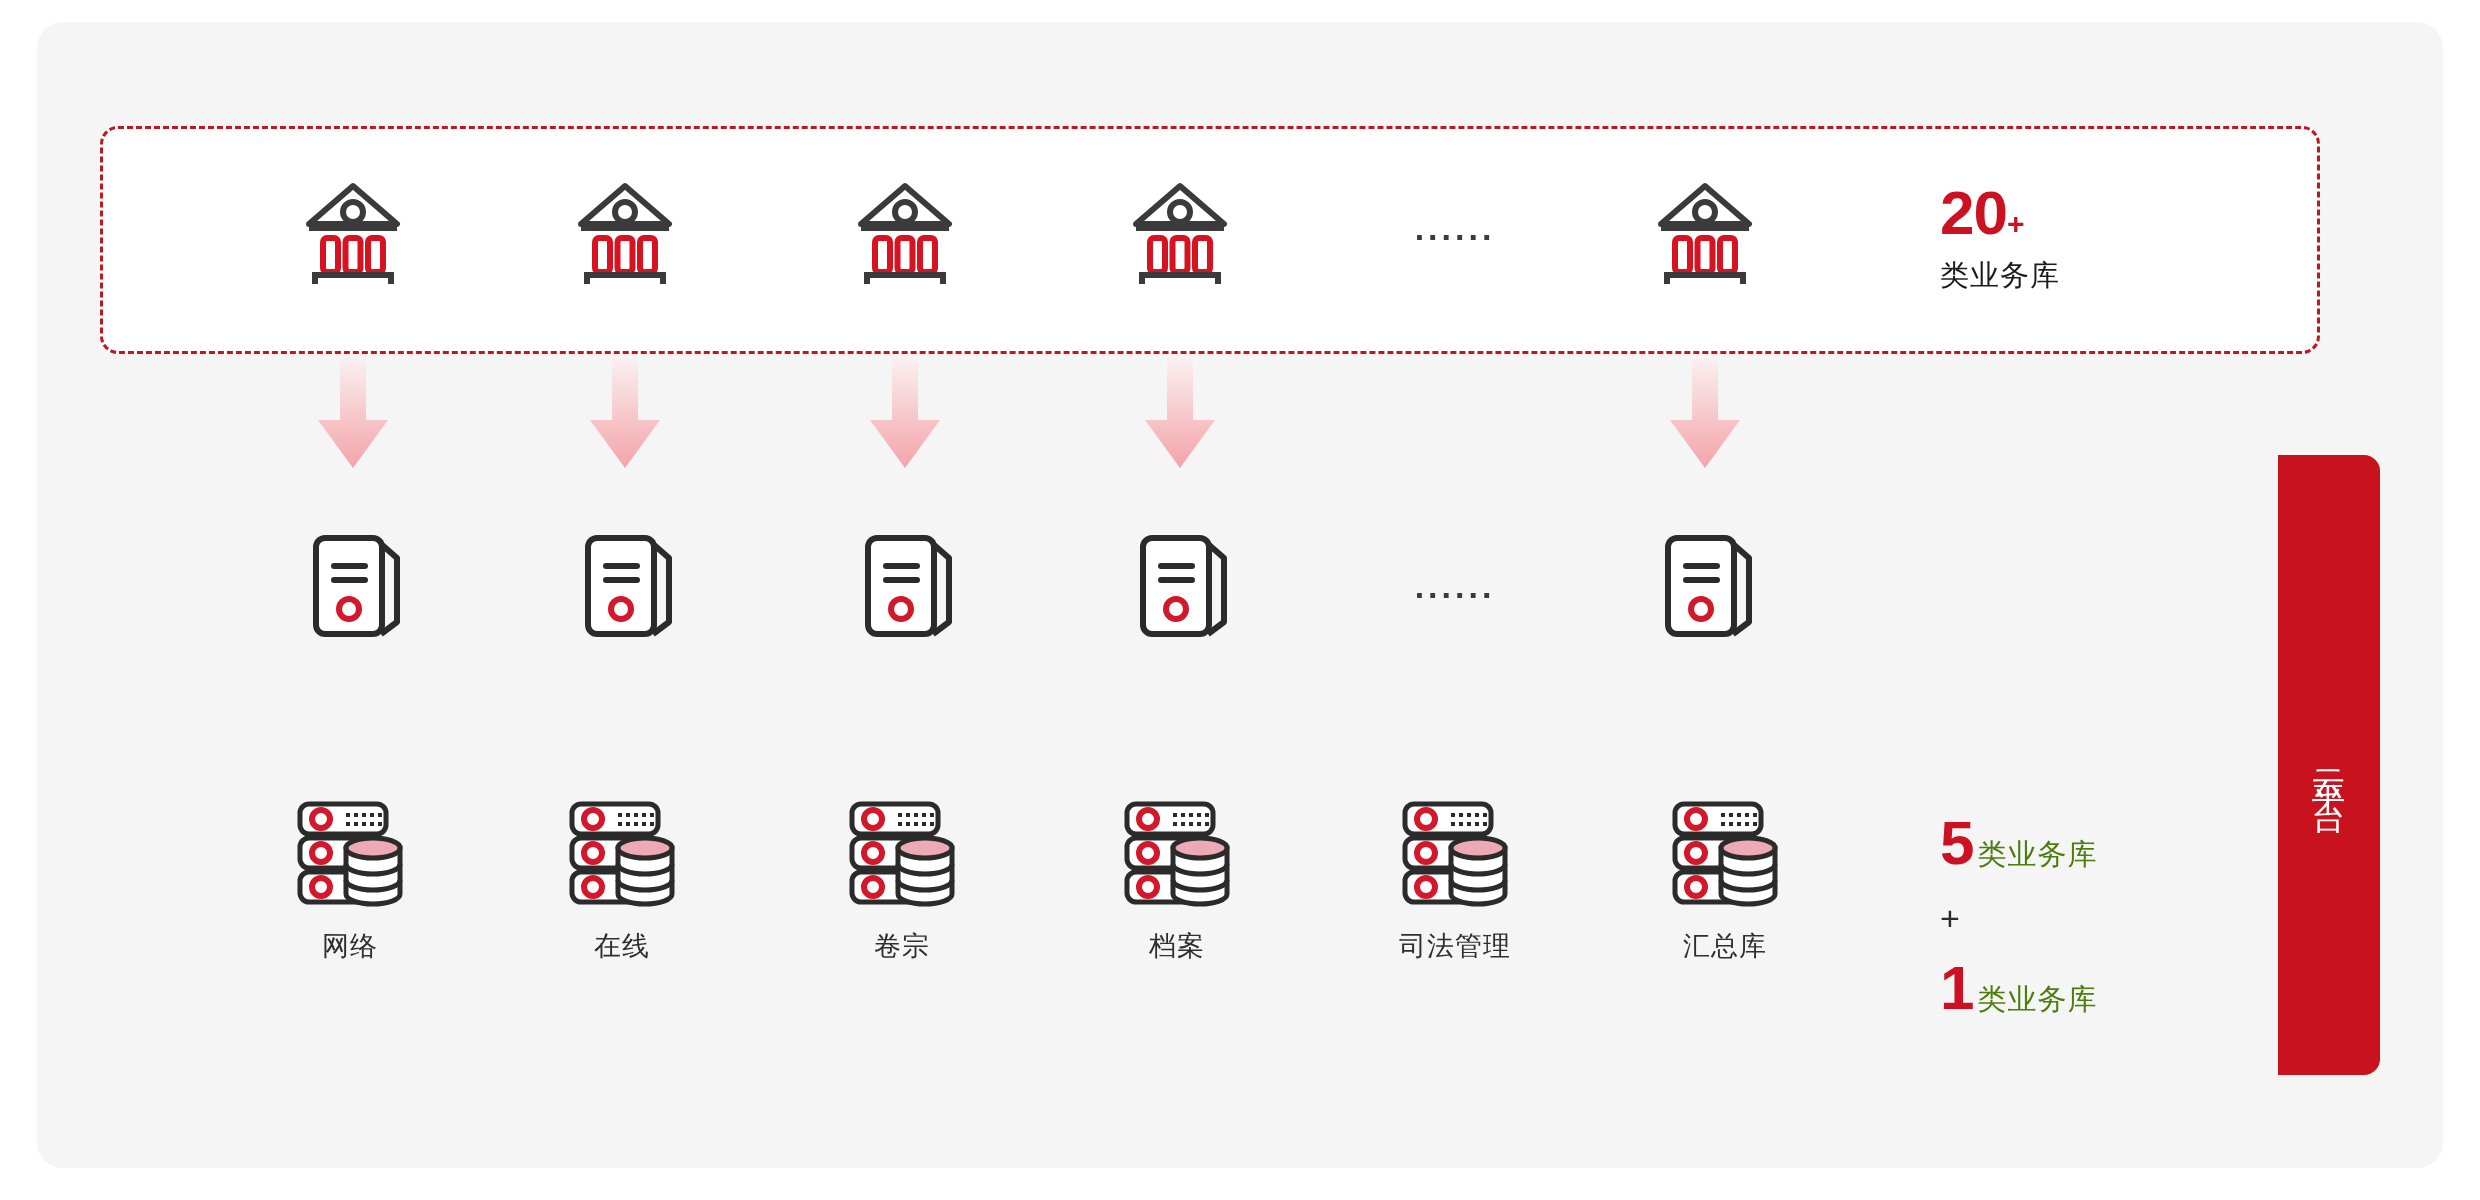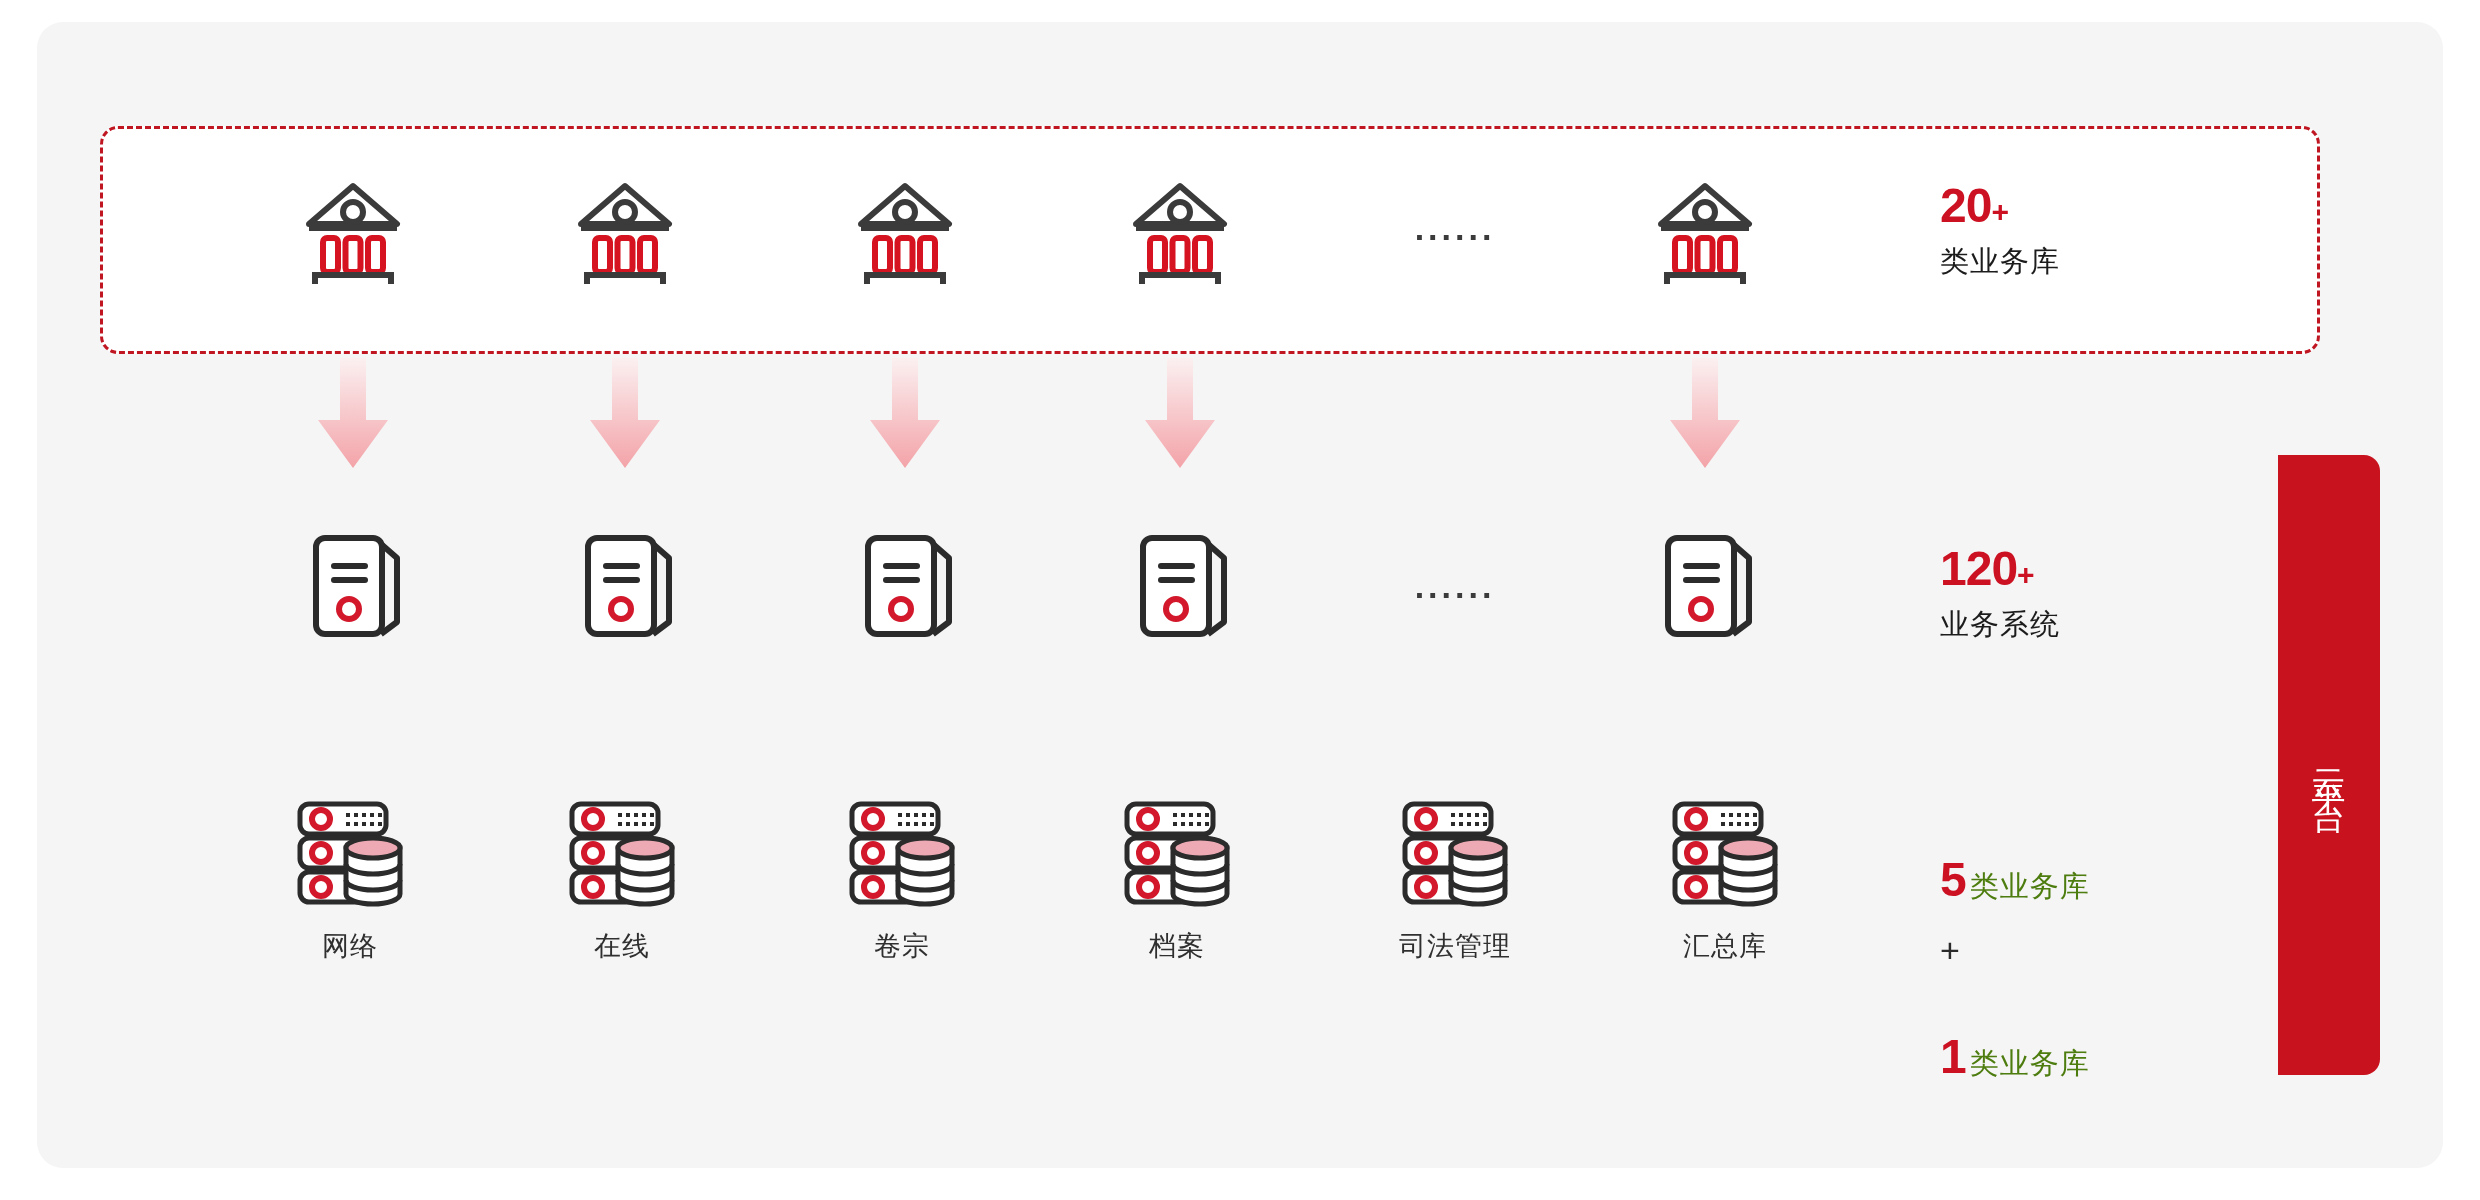--- a/index.html
+++ b/index.html
@@ -117,25 +117,24 @@
   }
 
   
   .stat {
     position: absolute;
     text-align: left;
     white-space: nowrap;
   }
   .stat-number {
     color: #cc1122;
-    font-size: 48px;
+    font-size: 62px;
     font-weight: 700;
     line-height: 1;
     letter-spacing: -1px;
-    margin-top: 44px;
   }
   .stat-plus {
     color: #cc1122;
     font-size: 30px;
     font-weight: 700;
     vertical-align: baseline;
   }
   .stat-caption {
     margin-top: 12px;
     color: #1c1c1c;
@@ -342,26 +341,20 @@
   <div class="col row-doc" style="left:1617px;">
     <svg class="doc-icon" viewBox="0 0 96 112">
       <path d="M74 14 L90 28 V92 L74 104" fill="none" stroke="#2b2b2b" stroke-width="6" stroke-linejoin="round"></path>
       <rect x="9" y="8" width="66" height="96" rx="9" fill="#ffffff" stroke="#2b2b2b" stroke-width="6"></rect>
       <rect x="24" y="33" width="37" height="6" rx="3" fill="#2b2b2b"></rect>
       <rect x="24" y="47" width="37" height="6" rx="3" fill="#2b2b2b"></rect>
       <circle cx="42" cy="79" r="10" fill="none" stroke="#d2182a" stroke-width="6"></circle>
     </svg>
   </div>
 
-  <div class="stat stat-systems">
-    <div>
-      <span class="stat-number">120</span><span class="stat-plus">+</span>
-    </div>
-    <div class="stat-caption">业务系统</div>
-  </div>
 
   <div class="col row-db" style="left:260px;">
     <svg class="db-icon" viewBox="0 0 112 112">
       <rect x="6" y="6" width="86" height="30" rx="9" fill="#ffffff" stroke="#2b2b2b" stroke-width="5"></rect>
       <circle cx="27" cy="21" r="9" fill="none" stroke="#d2182a" stroke-width="6"></circle>
       <g fill="#2b2b2b">
         <rect x="52" y="15" width="4" height="4"></rect>
           <rect x="60" y="15" width="4" height="4"></rect>
         <rect x="68" y="15" width="4" height="4"></rect>
           <rect x="76" y="15" width="4" height="4"></rect>

